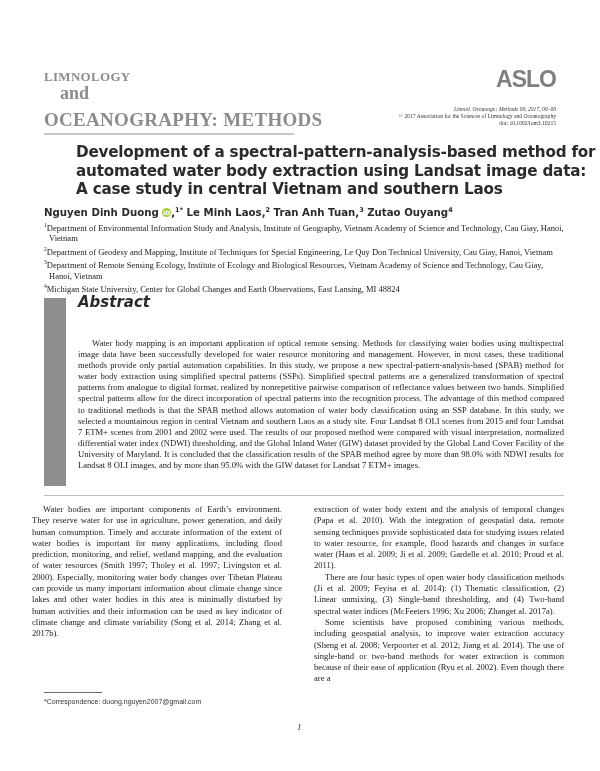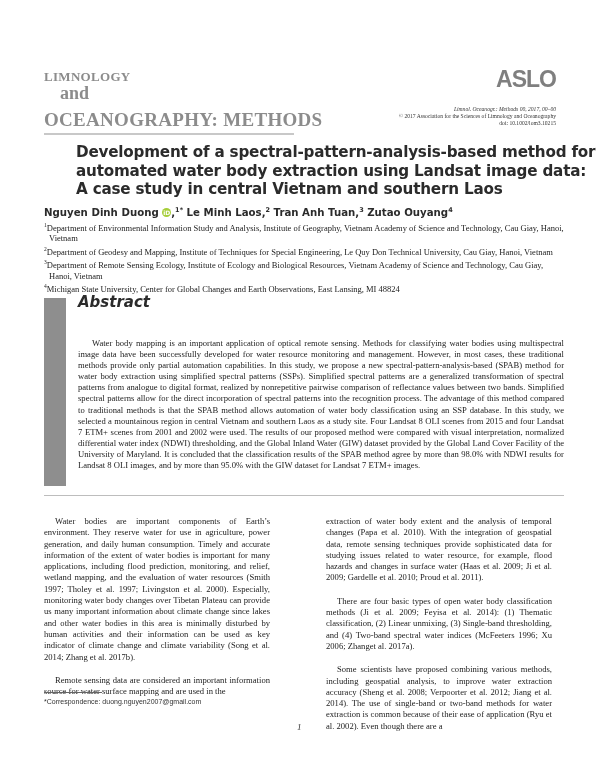--- a/index.html
+++ b/index.html
@@ -17,21 +17,21 @@
   .authors sup { font-size:6.5px; }
   .orcid { display:inline-block; width:9px; height:9px; border-radius:50%; background:#a6ce39; color:#fff; font-size:6px; line-height:9px; text-align:center; vertical-align:1px; }
   .affils { position:absolute; left:44px; top:220px; width:520px; font-family:"Liberation Serif", serif; font-size:8.5px; line-height:10.6px; color:#222; }
   .affils .aff { padding-left:5px; text-indent:-5px; }
   .affils sup { font-size:5.5px; }
   .abs-box { position:absolute; left:44px; top:298px; width:22px; height:188px; background:#8e8e8e; }
   .abs-head { position:absolute; left:78px; top:293px; font-family:"DejaVu Sans", sans-serif; font-weight:bold; font-style:italic; font-size:15px; color:#2b2b2b; }
   .abs-body { position:absolute; left:78px; top:306px; width:486px; font-family:"Liberation Serif", serif; font-size:8.6px; line-height:11.1px; text-align:justify; text-indent:14px; color:#222;margin-top:32px; }
   .abs-rule { position:absolute; left:44px; top:495px; width:520px; height:1px; background:#bdbdbd; }
   .col { position:absolute; top:504px; width:250px; font-family:"Liberation Serif", serif; font-size:8.6px; line-height:11.3px; text-align:justify; color:#222; }
-  .col p { margin:12px; text-indent:11px; }
+  .col p { margin:0; text-indent:11px; }
   .col-left { left:32px; }
   .col-right { left:314px; }
   .fn-rule { position:absolute; left:44px; top:692px; width:58px; height:1px; background:#666; }
   .footnote { position:absolute; left:44px; top:698px; font-family:"Liberation Sans", sans-serif; font-size:7px; color:#333; }
   .pagenum { position:absolute; left:297px; top:722px; font-family:"Liberation Serif", serif; font-style:italic; font-size:9px; color:#333; }
 </style>
 </head>
 <body>
 
 <div class="journal">
@@ -65,21 +65,20 @@
   <div class="aff"><sup>4</sup><span>Michigan State University, Center for Global Changes and Earth Observations, East Lansing, MI 48824</span></div>
 </div>
 
 <div class="abs-box"></div>
 <div class="abs-head">Abstract</div>
 <div class="abs-body">Water body mapping is an important application of optical remote sensing. Methods for classifying water bodies using multispectral image data have been successfully developed for water resource monitoring and management. However, in most cases, these traditional methods provide only partial automation capabilities. In this study, we propose a new spectral-pattern-analysis-based (SPAB) method for water body extraction using simplified spectral patterns (SSPs). Simplified spectral patterns are a generalized transformation of spectral patterns from analogue to digital format, realized by nonrepetitive pairwise comparison of reflectance values between two bands. Simplified spectral patterns allow for the direct incorporation of spectral patterns into the recognition process. The advantage of this method compared to traditional methods is that the SPAB method allows automation of water body classification using an SSP database. In this study, we selected a mountainous region in central Vietnam and southern Laos as a study site. Four Landsat 8 OLI scenes from 2015 and four Landsat 7 ETM+ scenes from 2001 and 2002 were used. The results of our proposed method were compared with visual interpretation, normalized differential water index (NDWI) thresholding, and the Global Inland Water (GIW) dataset provided by the Global Land Cover Facility of the University of Maryland. It is concluded that the classification results of the SPAB method agree by more than 98.0% with NDWI results for Landsat 8 OLI images, and by more than 95.0% with the GIW dataset for Landsat 7 ETM+ images.</div>
 <div class="abs-rule"></div>
 
 <div class="col col-left">
   <p>Water bodies are important components of Earth’s environment. They reserve water for use in agriculture, power generation, and daily human consumption. Timely and accurate information of the extent of water bodies is important for many applications, including flood prediction, monitoring, and relief, wetland mapping, and the evaluation of water resources (Smith 1997; Tholey et al. 1997; Livingston et al. 2000). Especially, monitoring water body changes over Tibetan Plateau can provide us many important information about climate change since lakes and other water bodies in this area is minimally disturbed by human activities and their information can be used as key indicator of climate change and climate variability (Song et al. 2014; Zhang et al. 2017b).</p>
-  <p>Remote sensing data are considered an important information source for water surface mapping and are used in the</p>
 </div>
 
 <div class="col col-right">
   <p style="text-indent:0">extraction of water body extent and the analysis of temporal changes (Papa et al. 2010). With the integration of geospatial data, remote sensing techniques provide sophisticated data for studying issues related to water resource, for example, flood hazards and changes in surface water (Haas et al. 2009; Ji et al. 2009; Gardelle et al. 2010; Proud et al. 2011).</p>
   <p>There are four basic types of open water body classification methods (Ji et al. 2009; Feyisa et al. 2014): (1) Thematic classification, (2) Linear unmixing, (3) Single-band thresholding, and (4) Two-band spectral water indices (McFeeters 1996; Xu 2006; Zhanget al. 2017a).</p>
   <p>Some scientists have proposed combining various methods, including geospatial analysis, to improve water extraction accuracy (Sheng et al. 2008; Verpoorter et al. 2012; Jiang et al. 2014). The use of single-band or two-band methods for water extraction is common because of their ease of application (Ryu et al. 2002). Even though there are a</p>
 </div>
 
 <div class="fn-rule"></div>
 <div class="footnote">*Correspondence: duong.nguyen2007@gmail.com</div>

